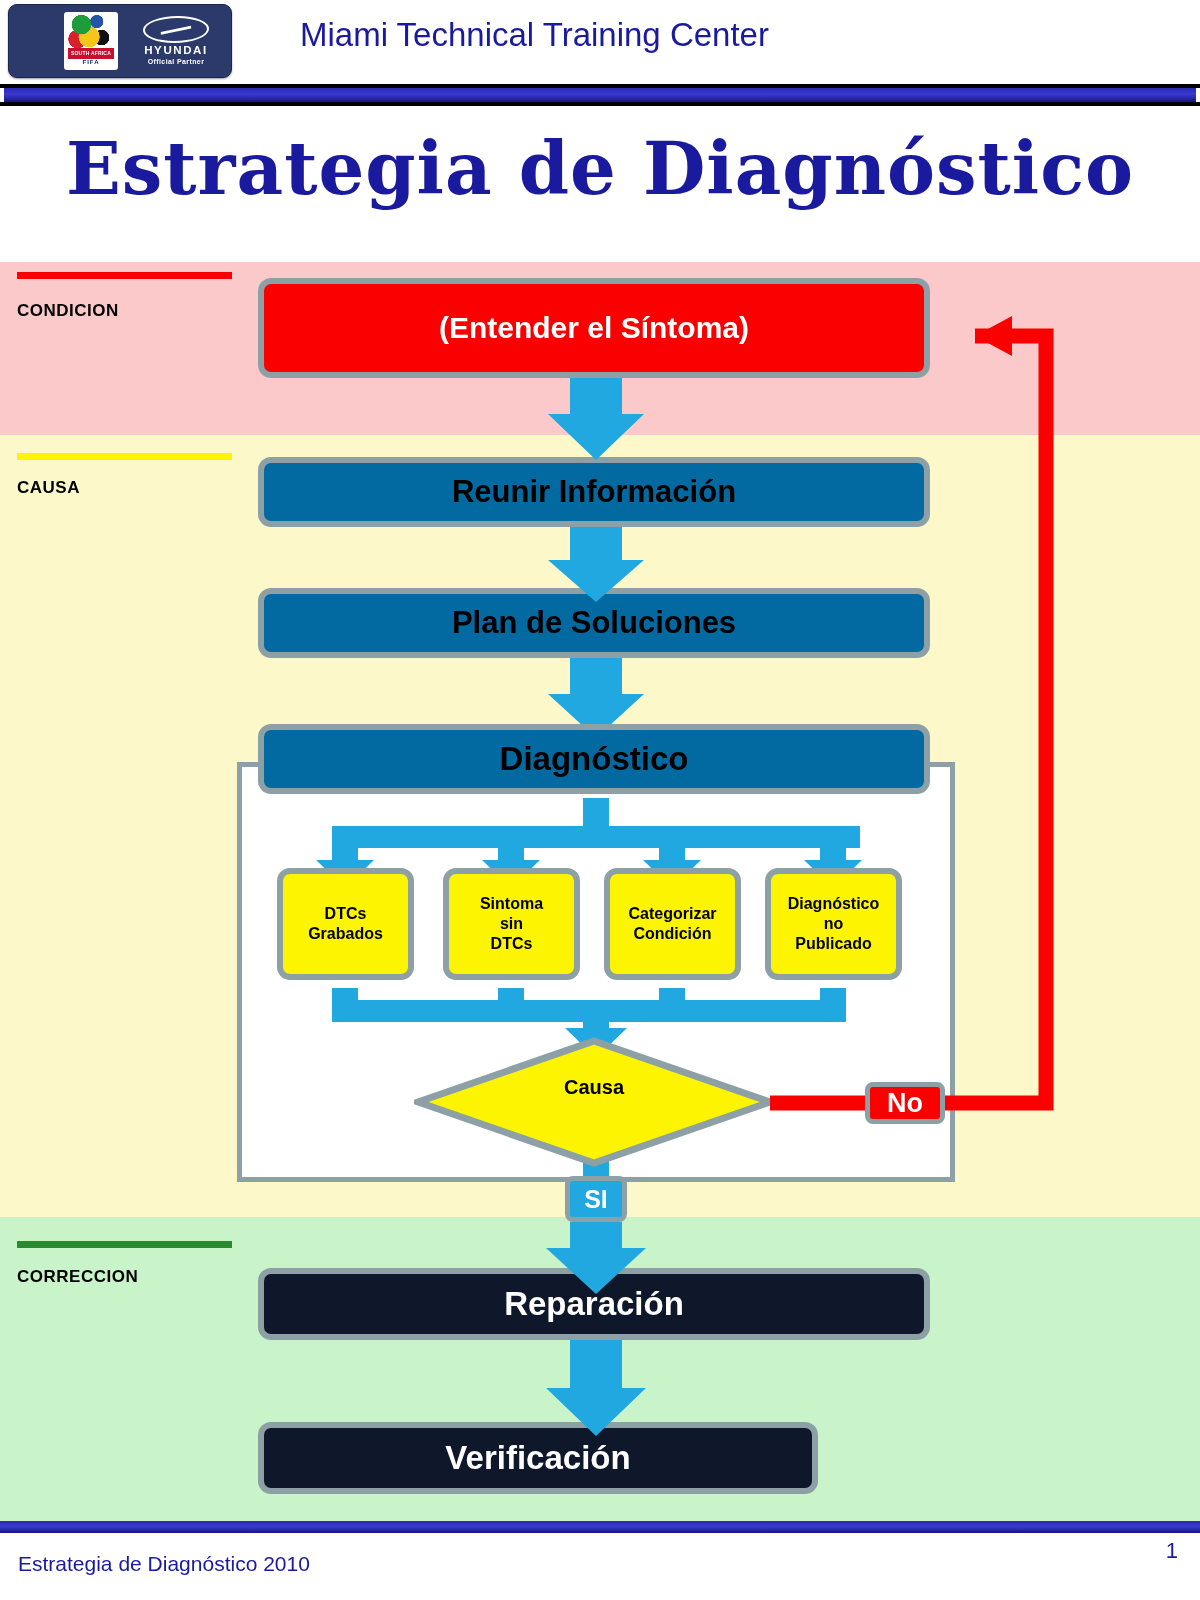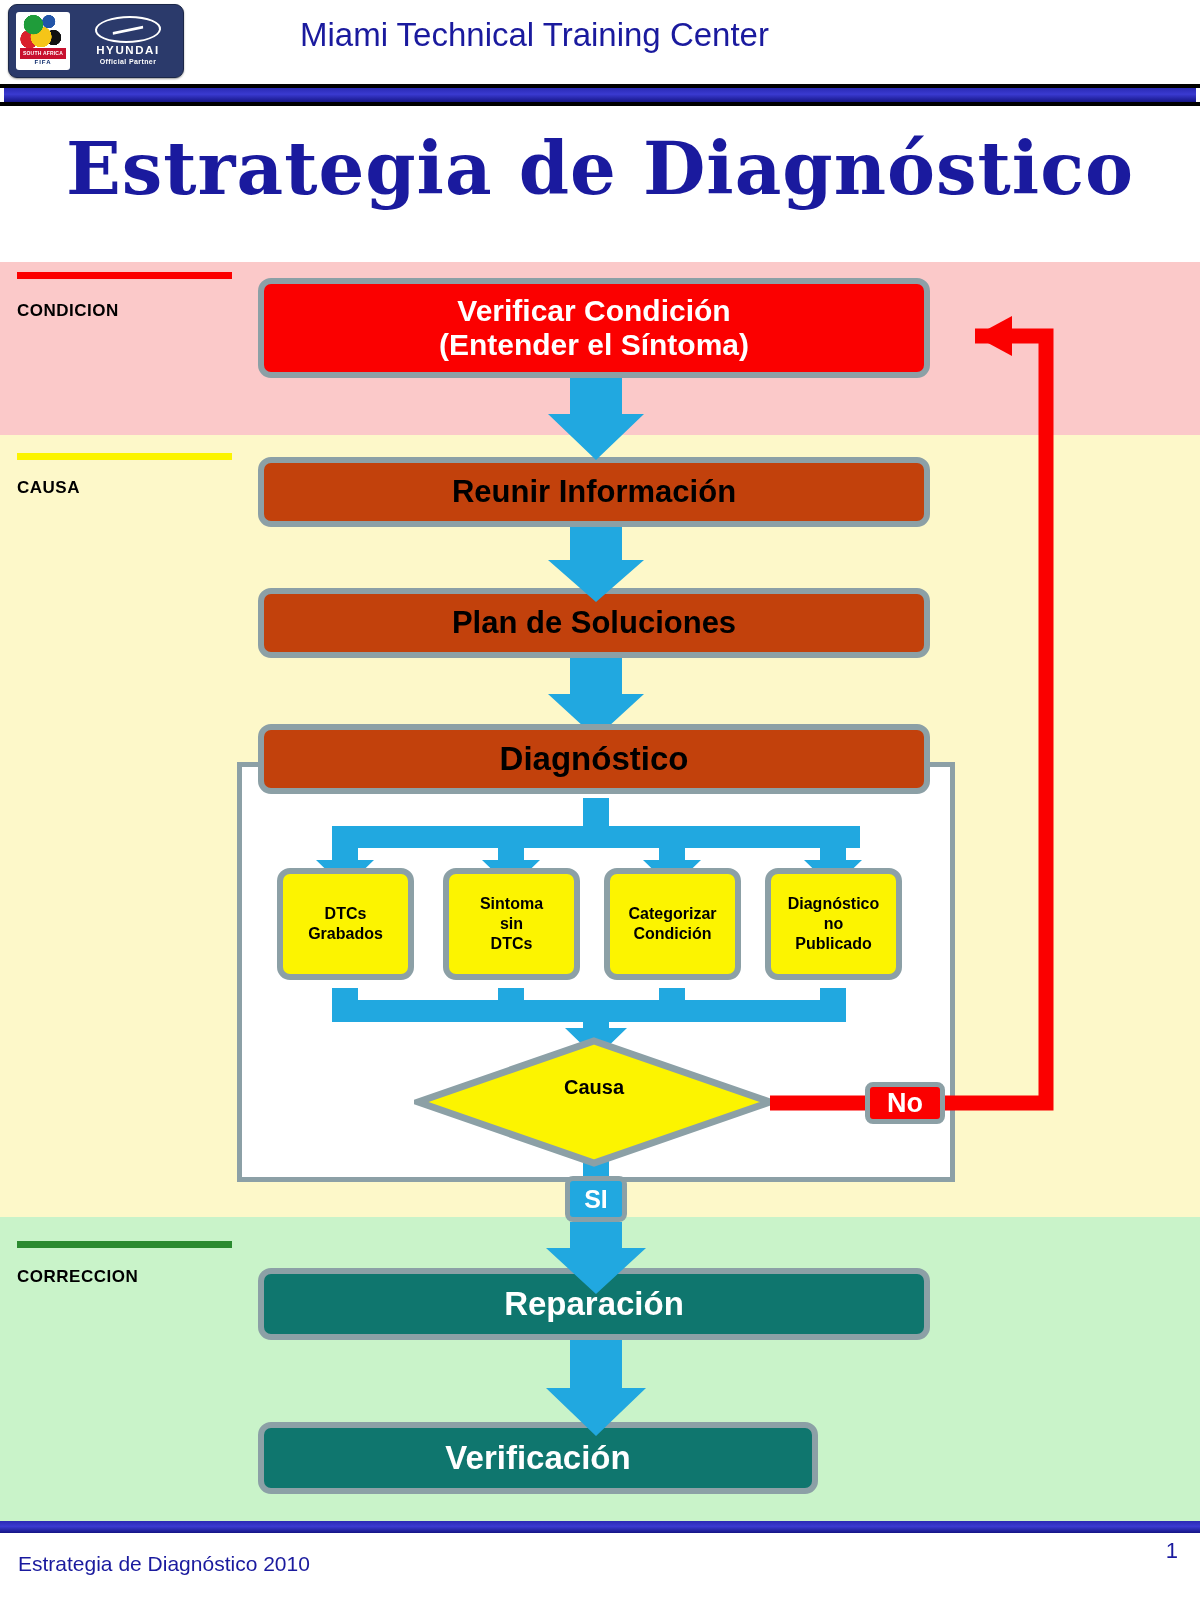--- a/index.html
+++ b/index.html
@@ -25,20 +25,21 @@
   .logo-badge {
     position: absolute;
     left: 8px; top: 4px;
     width: 174px; height: 72px;
     background: #2b3a6b;
     border-radius: 9px;
     border: 1px solid #1b2748;
     box-shadow: 0 1px 2px rgba(0,0,0,.4);
     display: flex;
     align-items: center;
+    padding-left: 48px;
   }
   .fifa-emblem {
     width: 54px; height: 58px;
     margin-left: 7px;
     background: #ffffff;
     border-radius: 3px;
     position: relative;
     overflow: hidden;
     flex: none;
   }
@@ -197,22 +198,22 @@
     border-radius: 13px;
     display: flex;
     flex-direction: column;
     align-items: center;
     justify-content: center;
     text-align: center;
     font-weight: bold;
     line-height: 1.12;
   }
   .pbox.red    { background: #fb0000; color: #ffffff; }
-  .pbox.yellow { background: #c2410c; color: #000000; }
-  .pbox.green  { background: #0f766e; color: #ffffff; }
+  .pbox.yellow { background: #0369a1; color: #000000; }
+  .pbox.green  { background: #0f172a; color: #ffffff; }
 
   .box-verificar { left: 258px; top: 278px; width: 672px; height: 100px; font-size: 30px; }
   .box-reunir    { left: 258px; top: 457px; width: 672px; height: 70px;  font-size: 31px; }
   .box-plan      { left: 258px; top: 588px; width: 672px; height: 70px;  font-size: 31px; }
   .box-diag      { left: 258px; top: 724px; width: 672px; height: 70px;  font-size: 33px; z-index: 5; }
   .box-reparacion{ left: 258px; top: 1268px; width: 672px; height: 72px; font-size: 33px; }
   .box-verificacion{ left: 258px; top: 1422px; width: 560px; height: 72px; font-size: 33px; }
 
   .subbox {
     position: absolute;
@@ -391,21 +392,20 @@
 </svg>
 
 <svg class="feedback-layer" viewBox="0 0 1200 1600">
   <g fill="none" stroke="#fb0000" stroke-width="15">
     <path d="M770,1103 H1046 V336 H 975"></path>
   </g>
   <polygon points="975,336 1012,316 1012,356" fill="#fb0000"></polygon>
 </svg>
 
 <div class="pbox red box-verificar">
-  <div>Verificar Condición</div>
   <div>(Entender el Síntoma)</div>
 </div>
 
 <div class="pbox yellow box-reunir">
   <div>Reunir Información</div>
 </div>
 
 <div class="pbox yellow box-plan">
   <div>Plan de Soluciones</div>
 </div>

